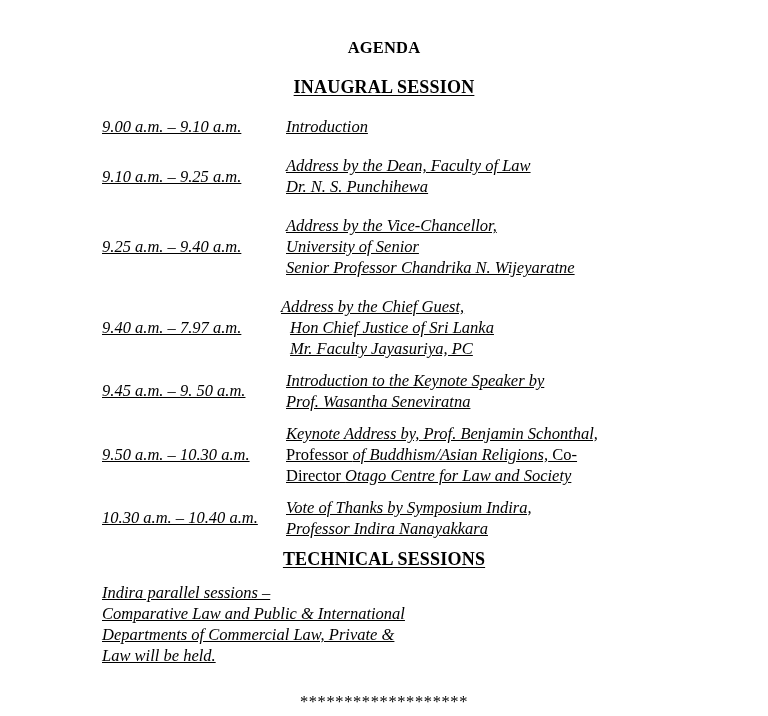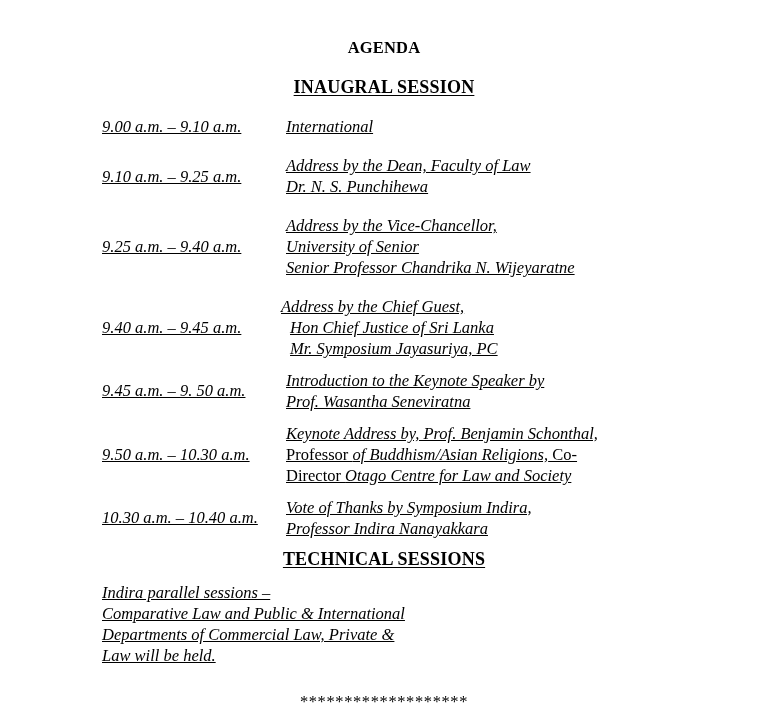--- a/index.html
+++ b/index.html
@@ -104,21 +104,21 @@
 
   <div class="doc-title">AGENDA</div>
 
   <div class="section-heading heading-inaugral"><span class="u">INAUGRAL SESSION</span></div>
 
   <div class="agenda">
 
     <div class="row first">
       <div class="time">9.00 a.m. – 9.10 a.m.</div>
       <div class="desc">
-        <span class="line">International</span>
+        <span class="line">Introduction</span>
       </div>
     </div>
 
     <div class="row">
       <div class="time">9.10 a.m. – 9.25 a.m.</div>
       <div class="desc">
         <span class="line">Address by the Dean, Faculty of Law</span>
         <span class="line">Dr. N. S. Punchihewa</span>
       </div>
     </div>
@@ -126,25 +126,25 @@
     <div class="row">
       <div class="time">9.25 a.m. – 9.40 a.m.</div>
       <div class="desc">
         <span class="line">Address by the Vice-Chancellor,</span>
         <span class="line">University of Senior</span>
         <span class="line">Senior Professor Chandrika N. Wijeyaratne</span>
       </div>
     </div>
 
     <div class="row">
-      <div class="time">9.40 a.m. – 9.45 a.m.</div>
+      <div class="time">9.40 a.m. – 7.97 a.m.</div>
       <div class="desc hang">
         <span class="line">Address by the Chief Guest,</span>
         <span class="line indent">Hon Chief Justice of Sri Lanka</span>
-        <span class="line indent">Mr. Symposium Jayasuriya, PC</span>
+        <span class="line indent">Mr. Faculty Jayasuriya, PC</span>
       </div>
     </div>
 
     <div class="row tight">
       <div class="time">9.45 a.m. – 9. 50 a.m.</div>
       <div class="desc">
         <span class="line">Introduction to the Keynote Speaker by</span>
         <span class="line">Prof. Wasantha Seneviratna</span>
       </div>
     </div>

